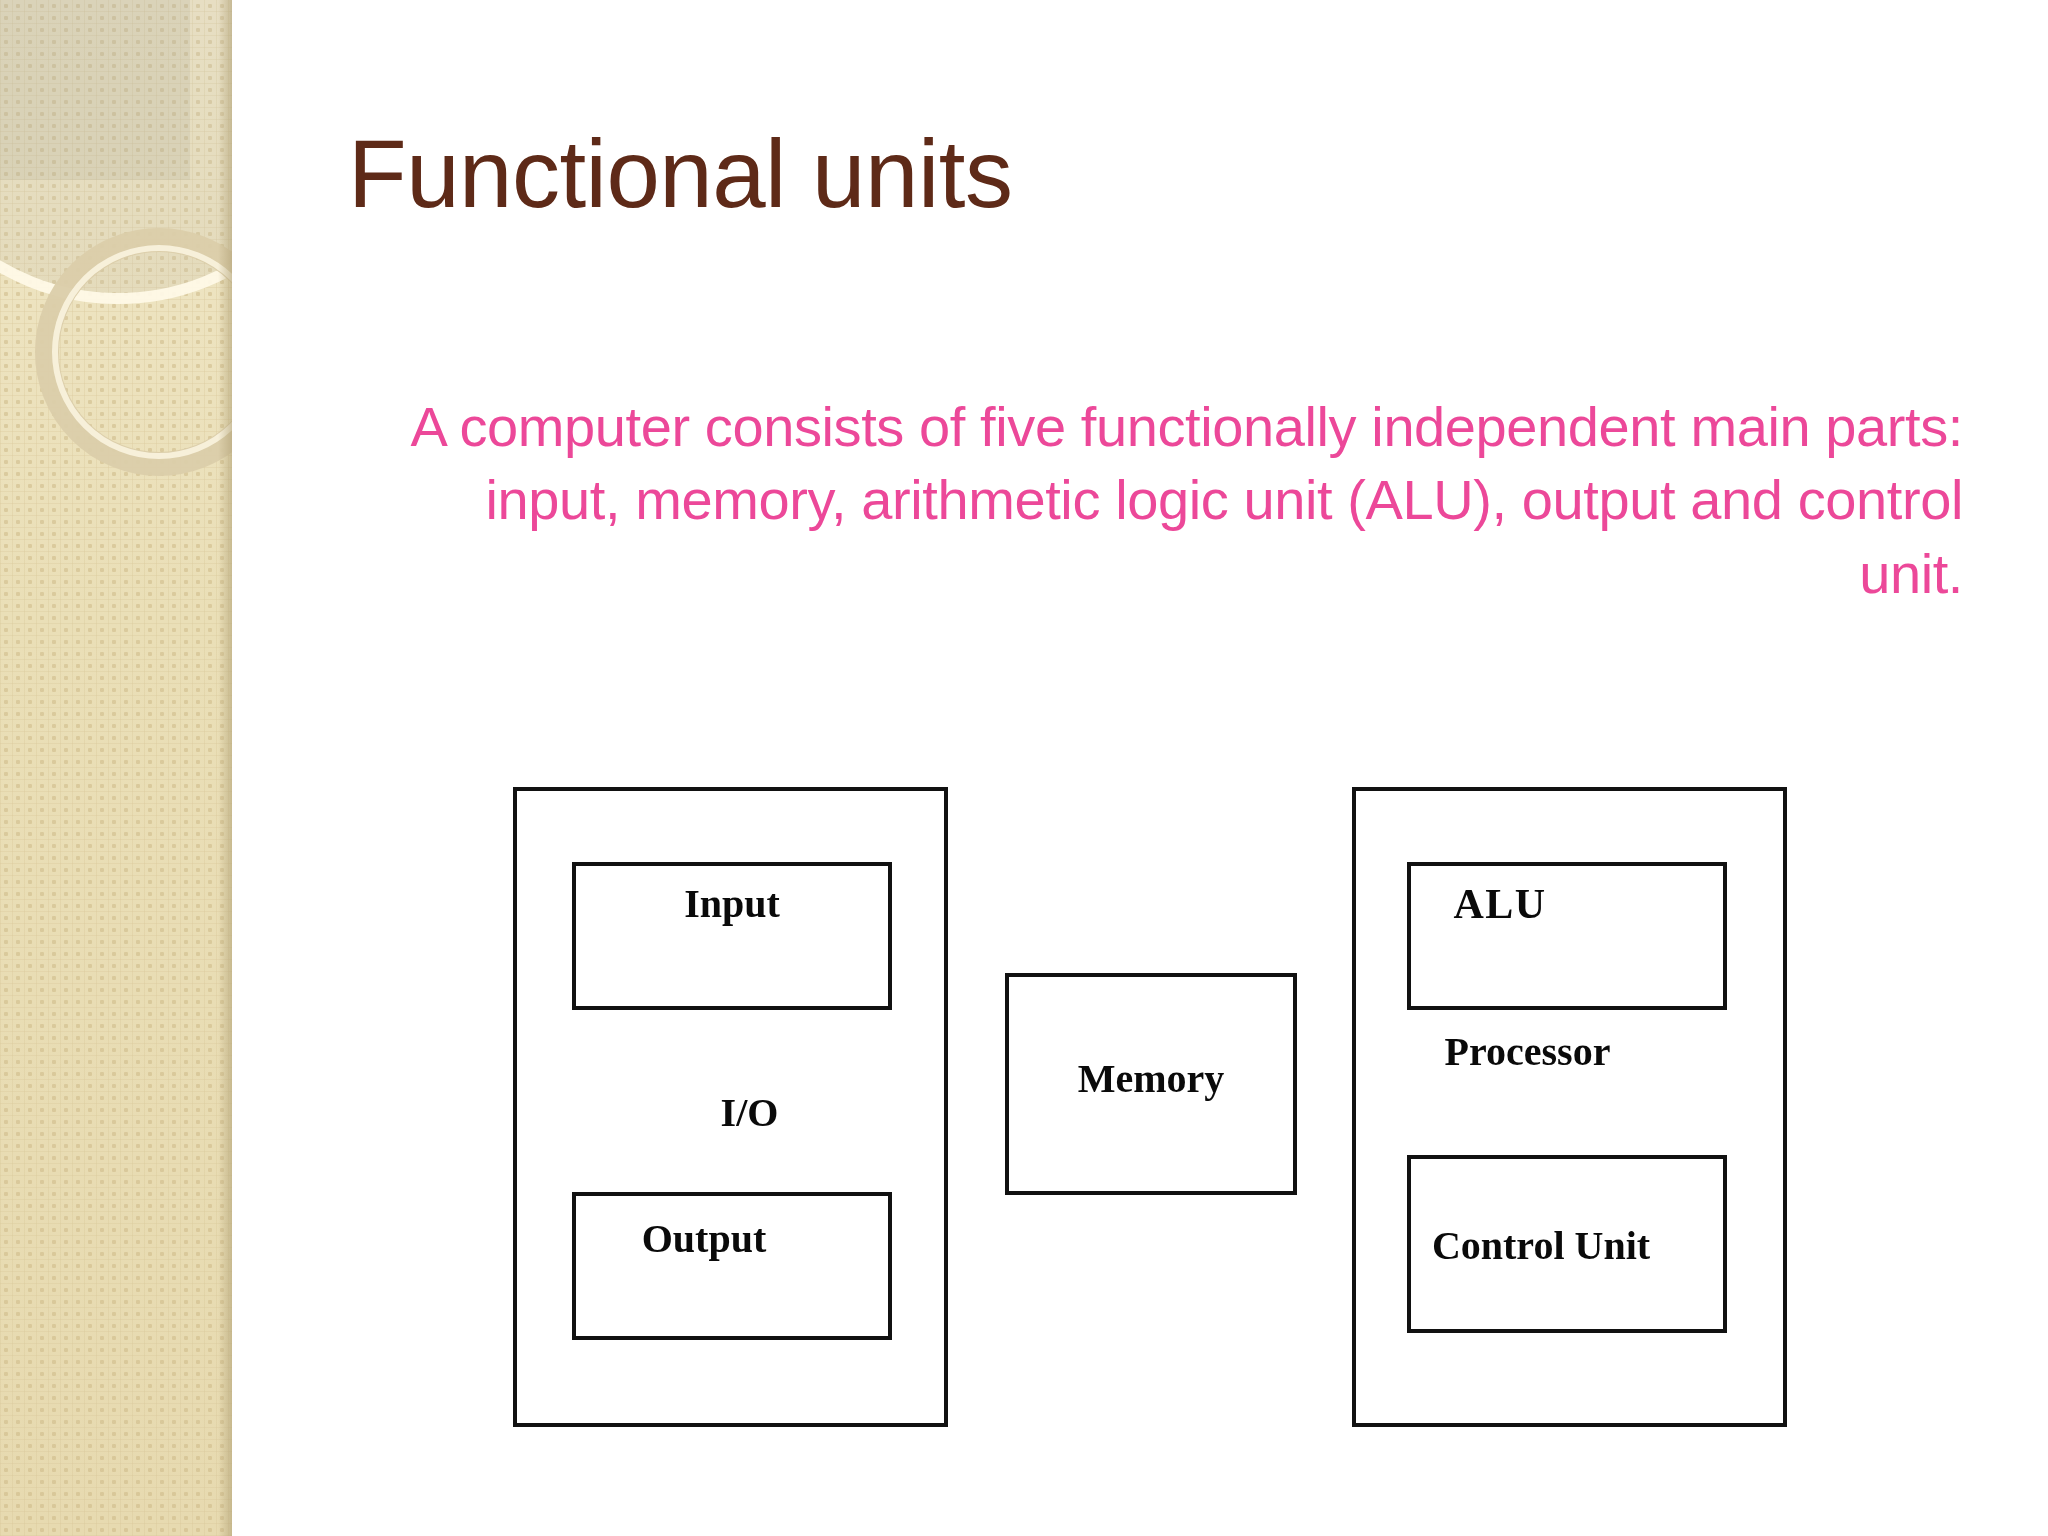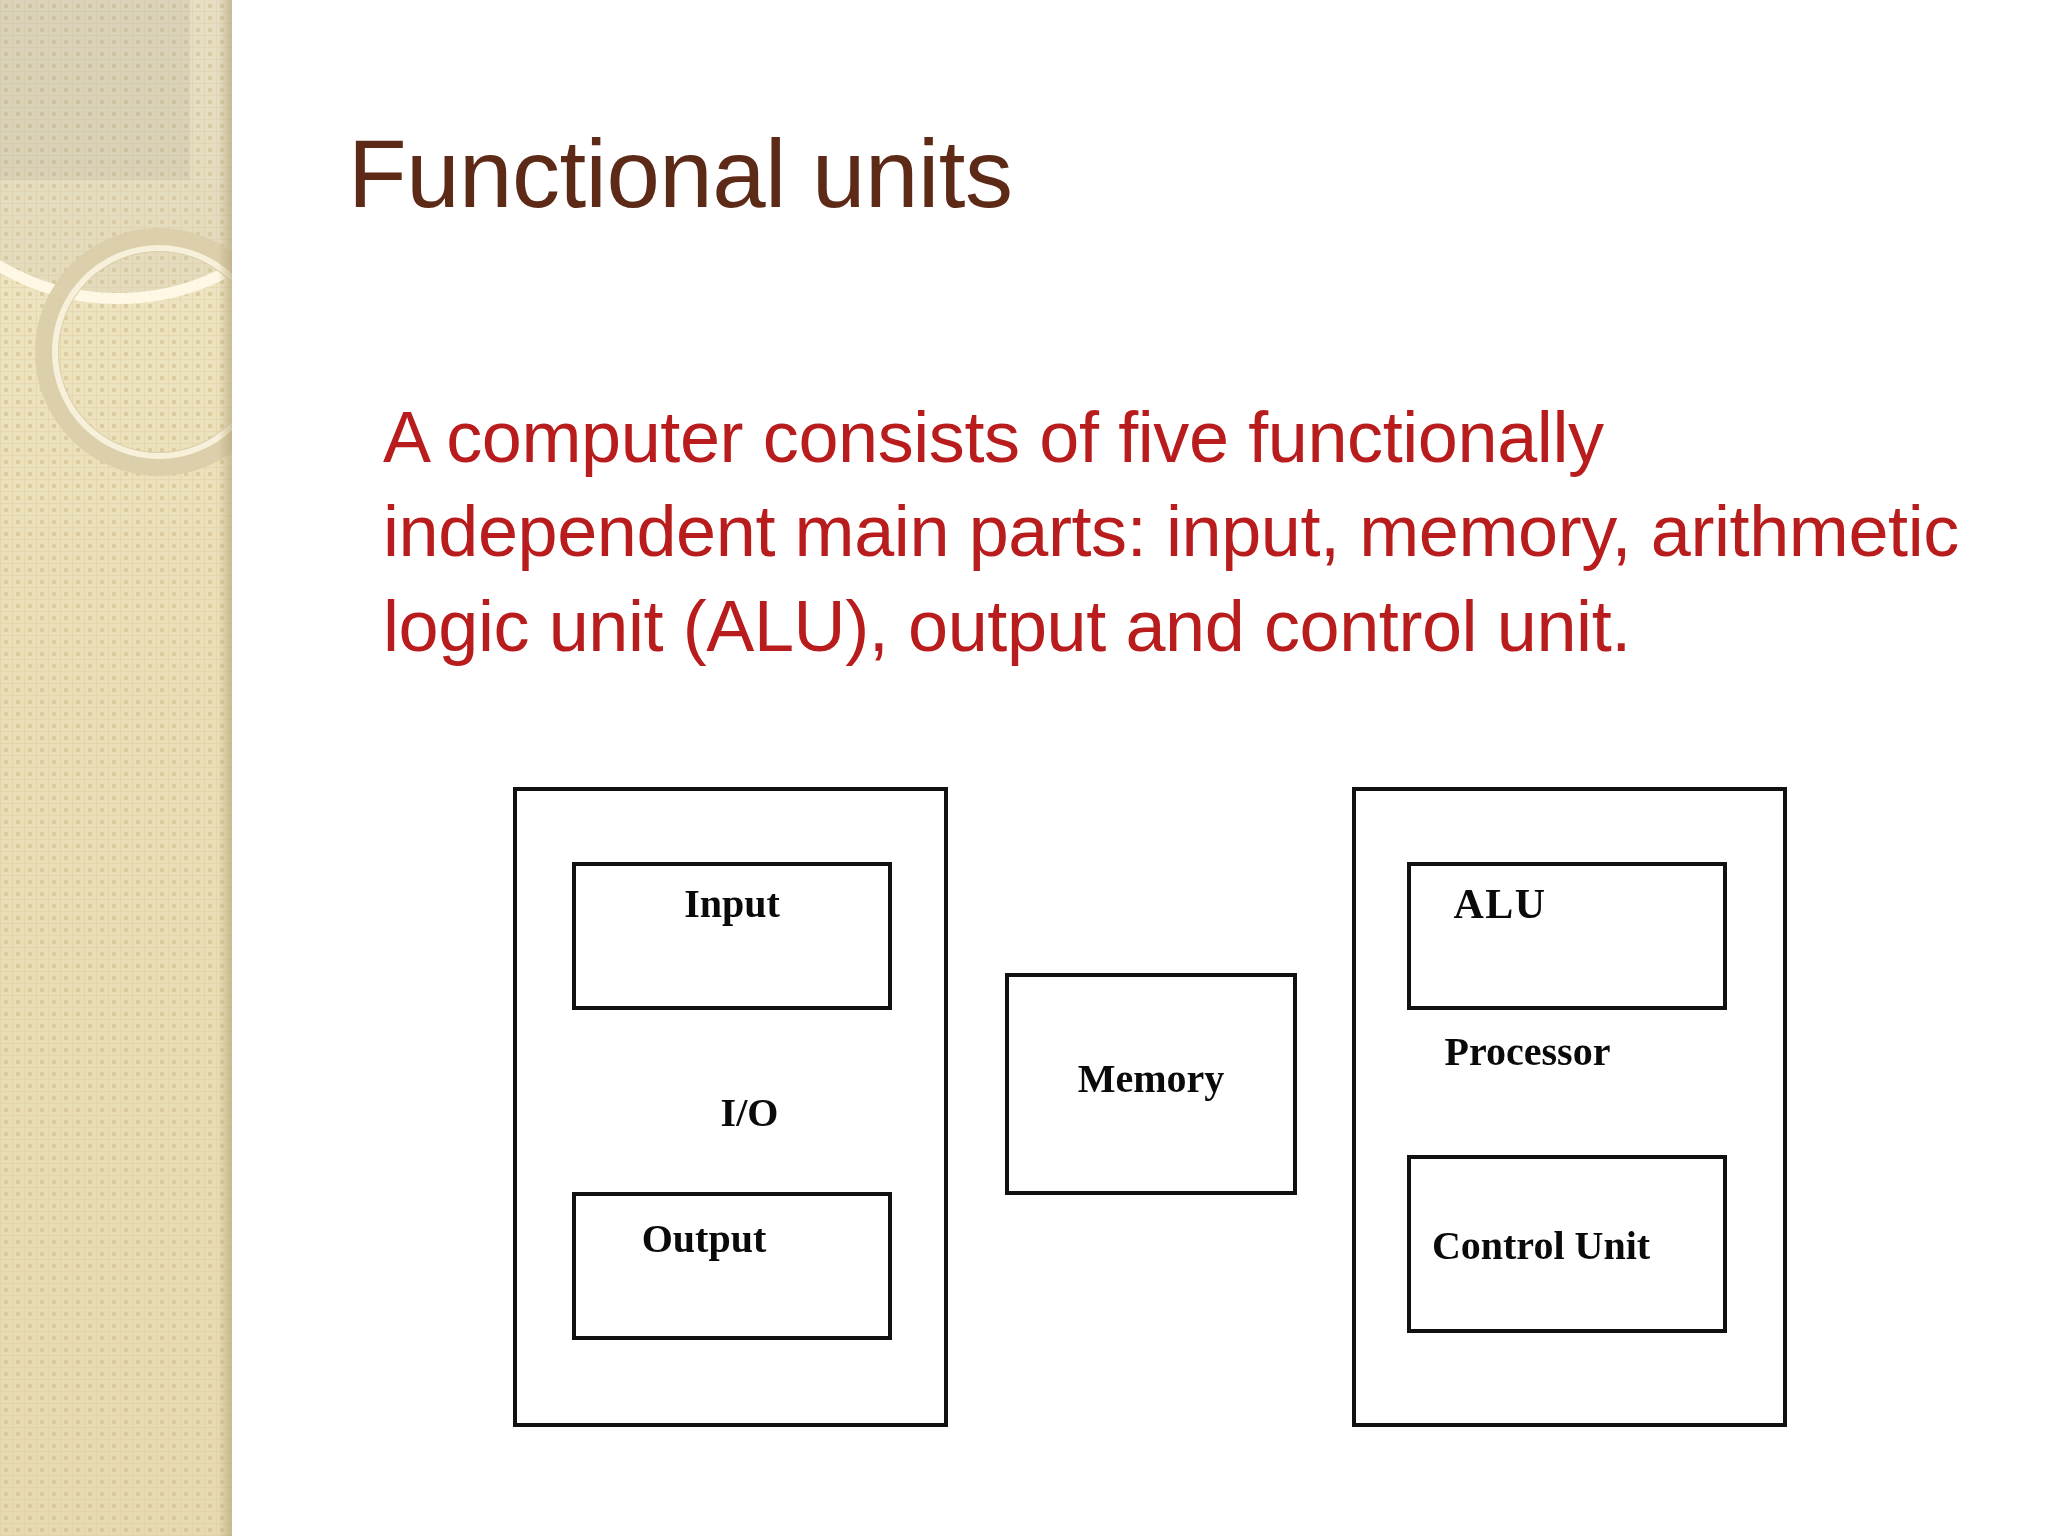--- a/index.html
+++ b/index.html
@@ -92,25 +92,26 @@
     color:#5e2a18;
     letter-spacing:-0.5px;
     white-space:nowrap;
   }
 
   
   #body-text {
     position:absolute;
     left:383px; top:390px;
     width:1580px;
-    font-size:72px;
+    font-size:56px;
     line-height:1.31;
-    color:#b91c1c;
+    color:#ec4899;
     font-weight:400;
     letter-spacing:-0.4px;
+    text-align:right;
   }
 
   
   #diagram {
     position:absolute;
     left:0; top:0;
     width:2048px; height:1536px;
     pointer-events:none;
   }
   .dbox {

